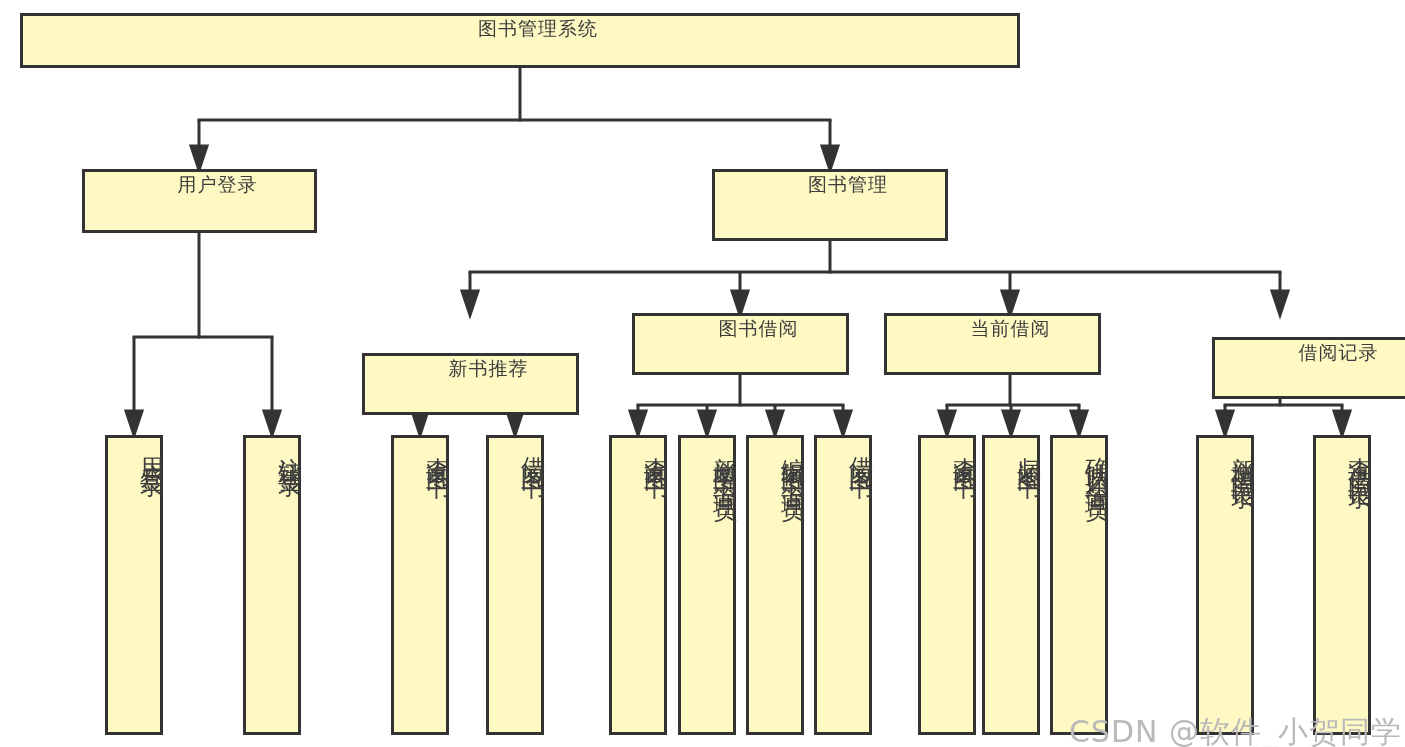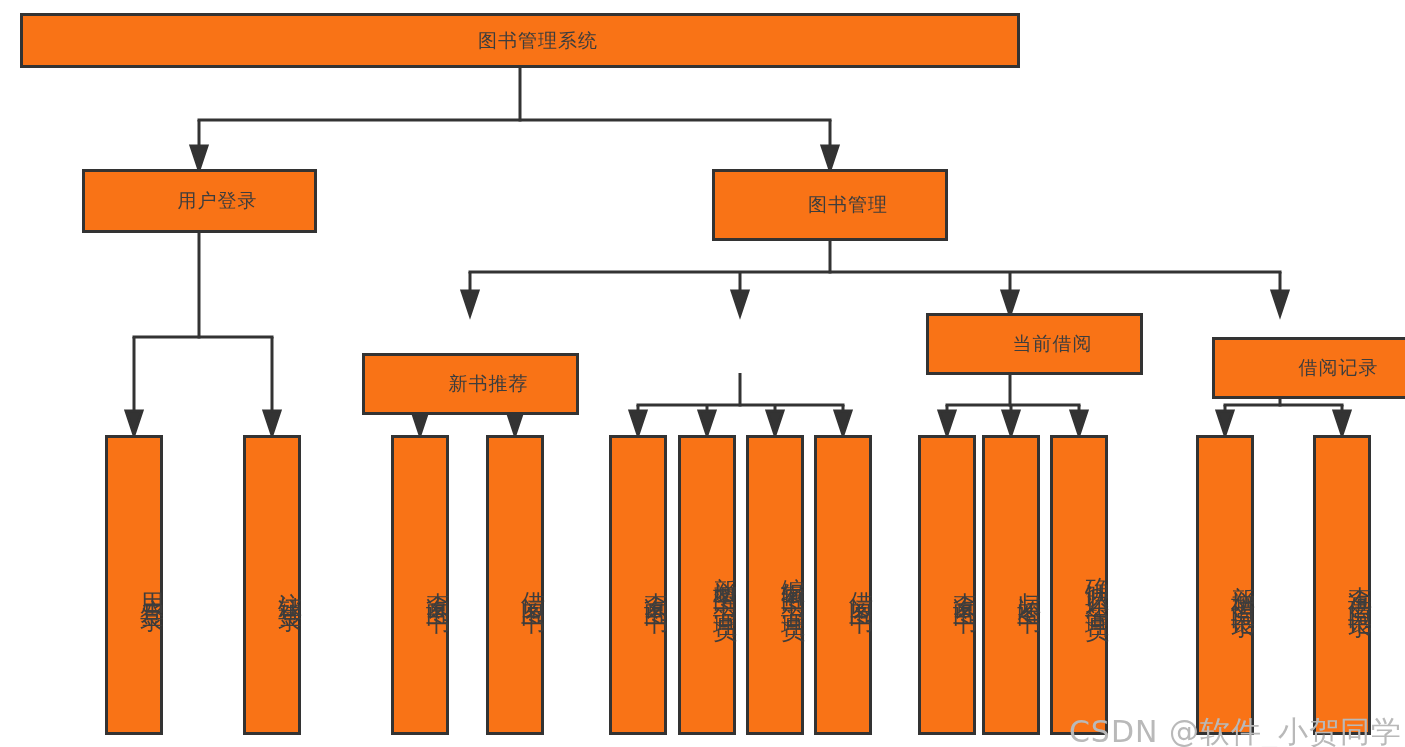--- a/index.html
+++ b/index.html
@@ -16,23 +16,22 @@
   }
   #wires{
     position:absolute;
     left:0;top:0;
     z-index:1;
   }
   .node{
     position:absolute;
     box-sizing:border-box;
     border:3px solid #333333;
-    background:#f97316;
+    background:#fef9c3;
     display:flex;
-    align-items:center;
     justify-content:center;
     color:#3d3d3d;
     z-index:2;
     padding-left:36px;
   }
   .h-node{
     font-size:19px;
     letter-spacing:1px;
   }
   .leaf{
@@ -47,21 +46,21 @@
     letter-spacing:6px;
     line-height:1;
     white-space:nowrap;
   }
   .root{left:20px;top:13px;width:1000px;height:55px;}
   .l2a{left:82px;top:169px;width:235px;height:64px;}
   .l2b{left:712px;top:169px;width:236px;height:72px;}
   .l3{top:313px;width:217px;height:62px;}
   .l3a{left:362px;margin-top:40px;}
   .l3b{left:632px;}
-  .l3c{left:926px;}
+  .l3c{left:884px;}
   .l3d{left:1212px;margin-top:24px;}
   .watermark{
     position:absolute;
     right:3px;
     top:712px;
     font-size:30px;
     color:#b9b9b9;
     letter-spacing:1px;
     z-index:3;
     white-space:nowrap;
@@ -143,20 +142,23 @@
   <div class="node h-node l2a">
     <span>用户登录</span>
   </div>
   <div class="node h-node l2b">
     <span>图书管理</span>
   </div>
 
   <div class="node h-node l3 l3a">
     <span>新书推荐</span>
   </div>
+  <div class="node h-node l3 l3b">
+    <span>图书借阅</span>
+  </div>
   <div class="node h-node l3 l3c">
     <span>当前借阅</span>
   </div>
   <div class="node h-node l3 l3d">
     <span>借阅记录</span>
   </div>
 
   <div class="node leaf" style="left:105px">
     <span class="vtext">用户登录</span>
   </div>

